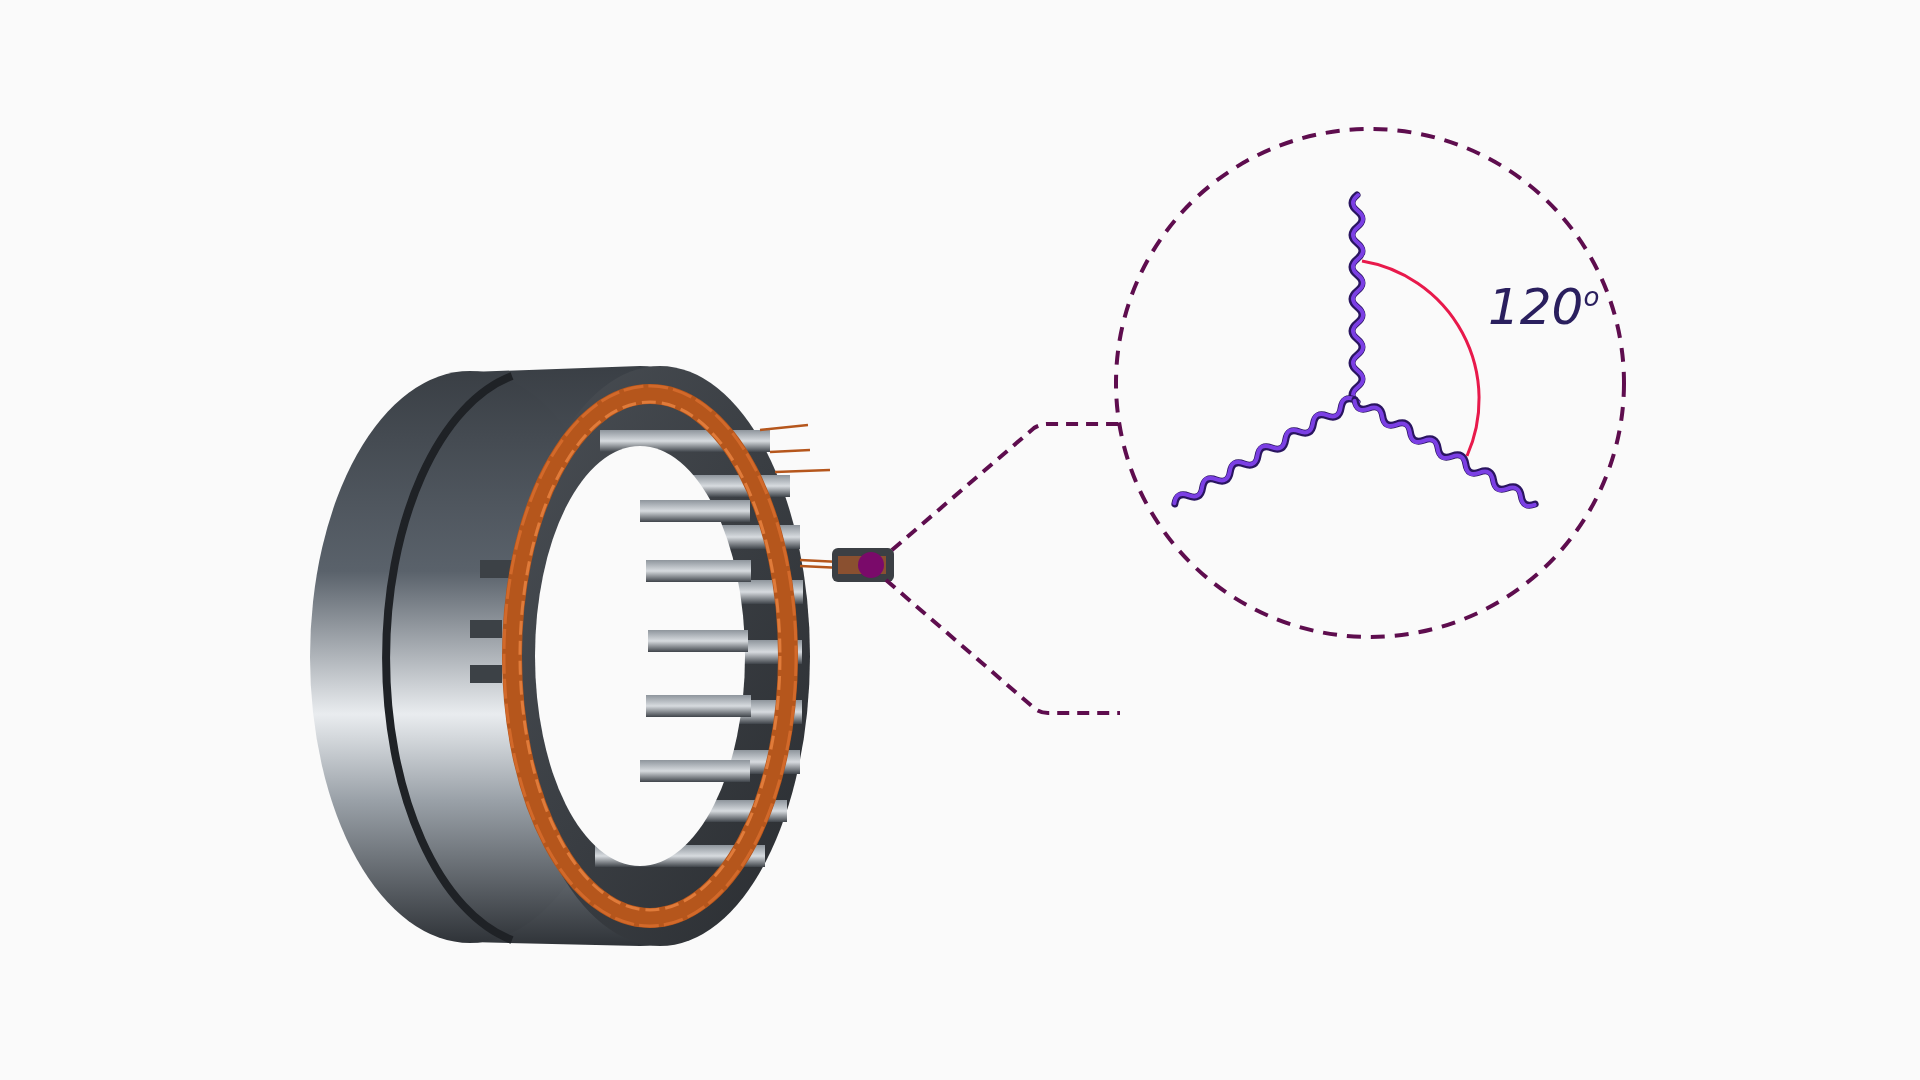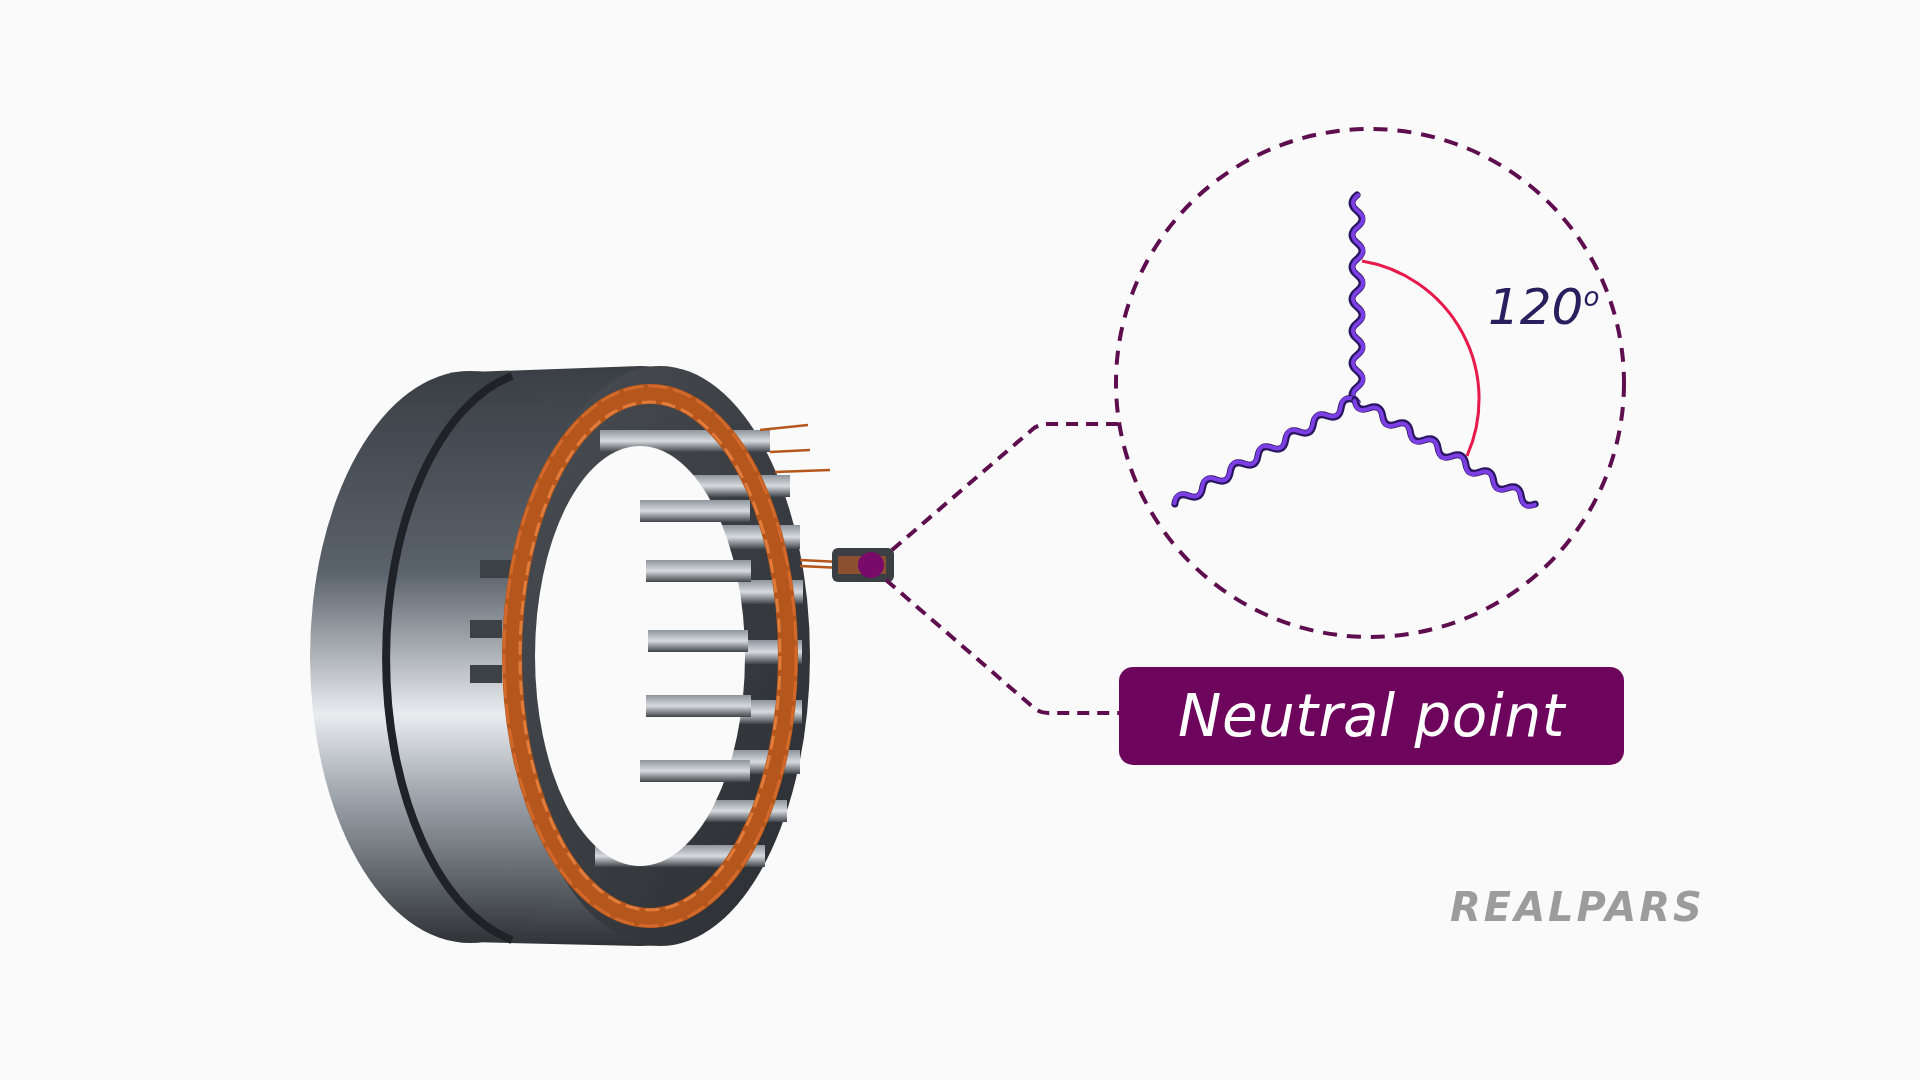--- a/index.html
+++ b/index.html
@@ -119,18 +119,14 @@
         <path stroke="#2a1560" stroke-width="7" d="M 1355 400 q 10 -8 0 -16 q -10 -8 0 -16 q 10 -8 0 -16 q -10 -8 0 -16 q 10 -8 0 -16 q -10 -8 0 -16 q 10 -8 0 -16 q -10 -8 0 -16 q 10 -8 0 -16 q -10 -8 0 -16 q 10 -8 0 -16 q -10 -8 0 -16 q 10 -8 0 -16"></path>
         <path stroke="#7b3fe4" stroke-width="4" d="M 1356 400 q 10 -8 0 -16 q -10 -8 0 -16 q 10 -8 0 -16 q -10 -8 0 -16 q 10 -8 0 -16 q -10 -8 0 -16 q 10 -8 0 -16 q -10 -8 0 -16 q 10 -8 0 -16 q -10 -8 0 -16 q 10 -8 0 -16 q -10 -8 0 -16 q 10 -8 0 -16"></path>
       </g>
     </g>
 
     <path d="M 1362 261 A 140 140 0 0 1 1467 456" fill="none" stroke="#e8194b" stroke-width="3"></path>
   </svg>
 
   <div class="angle-text"><span>120</span><sup>o</sup></div>
 
-  <div class="label-box">
-    <span>Neutral point</span>
-  </div>
 
-  <div class="logo">REALPARS</div>
 </div>
 
 </body></html>

